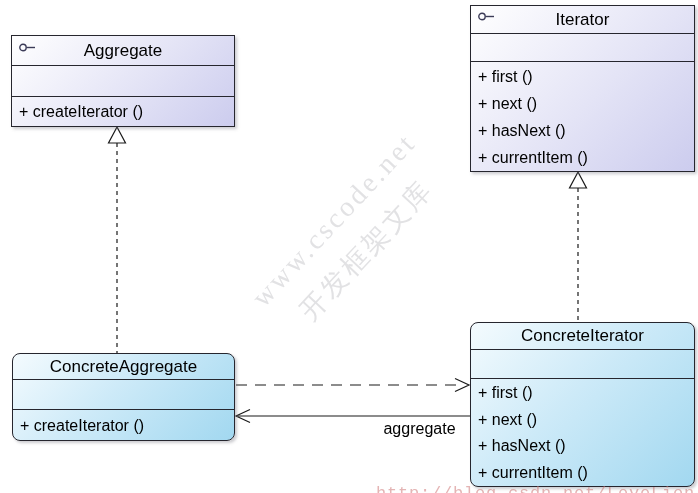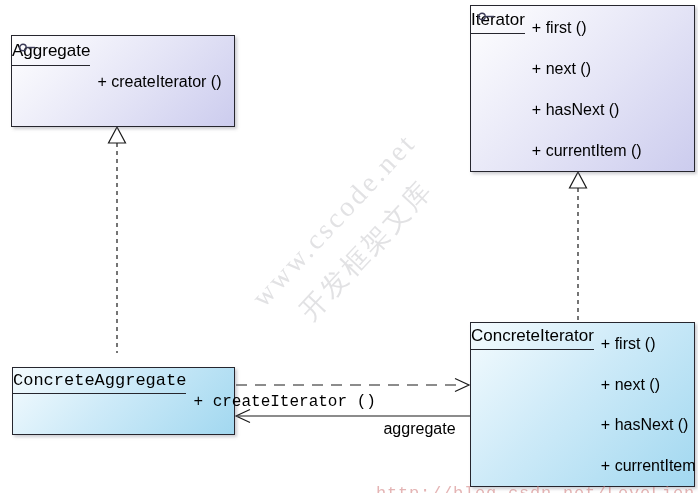--- a/index.html
+++ b/index.html
@@ -4,24 +4,24 @@
 <style>
   html,body{margin:0;padding:0;background:#ffffff;}
   #canvas{
     position:relative;width:698px;height:493px;background:#ffffff;overflow:hidden;
     font-family:"Liberation Sans",sans-serif;color:#000;
   }
   
   .uml-box{
     position:absolute;box-sizing:border-box;border:1px solid #26262e;z-index:2;
     box-shadow:2px 2px 3px rgba(110,110,120,0.35);
-    display:flex;flex-direction:row;
+    display:flex;flex-direction:column;
   }
   .uml-box.iface{background:linear-gradient(135deg,#ffffff 0%,#e4e4f6 55%,#ccccee 100%);}
-  .uml-box.concrete{background:linear-gradient(135deg,#f4fbfe 0%,#cdeaf8 45%,#a2d8f0 100%);}
+  .uml-box.concrete{background:linear-gradient(135deg,#f4fbfe 0%,#cdeaf8 45%,#a2d8f0 100%);border-radius:8px;}
   .uml-title{
     position:relative;box-sizing:border-box;border-bottom:1px solid #26262e;
     text-align:center;font-size:17px;display:flex;align-items:center;justify-content:center;
     flex:0 0 auto;
   }
   .uml-attrs{box-sizing:border-box;border-bottom:1px solid #26262e;flex:0 0 auto;}
   .uml-methods{box-sizing:border-box;padding:1px 22px 0 7px;flex:1 1 auto;display:flex;flex-direction:column;justify-content:space-around;}
   .uml-method{font-size:16px;white-space:pre;text-align:left;}
   .lollipop{position:absolute;left:7px;top:7px;width:18px;height:9px;}
   
@@ -96,21 +96,21 @@
     </div>
     <div class="uml-attrs" style="height:28px;"></div>
     <div class="uml-methods">
       <div class="uml-method">+ first ()</div>
       <div class="uml-method">+ next ()</div>
       <div class="uml-method">+ hasNext ()</div>
       <div class="uml-method">+ currentItem ()</div>
     </div>
   </div>
 
-  <div class="uml-box concrete" style="left:12px;top:367px;width:223px;height:68px;font-family:Liberation Mono, monospace;">
+  <div class="uml-box concrete" style="left:12px;top:353px;width:223px;height:88px;">
     <div class="uml-title" style="height:26px;">
       <span>ConcreteAggregate</span>
     </div>
     <div class="uml-attrs" style="height:30px;"></div>
     <div class="uml-methods">
       <div class="uml-method">+ createIterator ()</div>
     </div>
   </div>
 
   <div class="uml-box concrete" style="left:470px;top:322px;width:225px;height:165px;">

